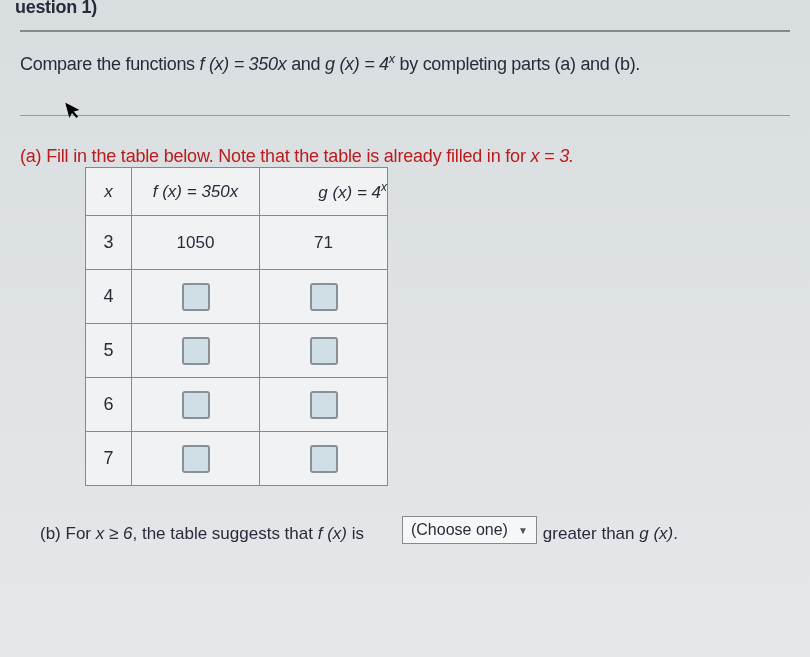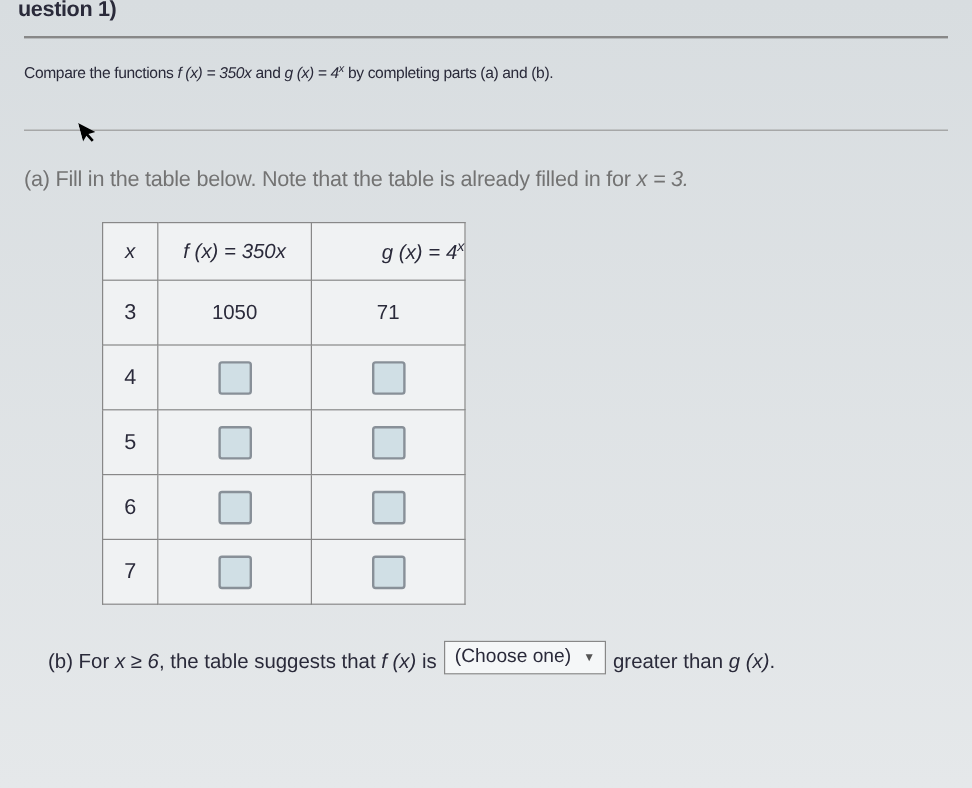--- a/index.html
+++ b/index.html
@@ -25,21 +25,21 @@
       letter-spacing: -0.3px;
     }
     .divider {
       border-top: 2px solid #888;
       margin: 4px 0 20px 0;
     }
     .content {
       padding: 0 20px;
     }
     .prompt {
-      font-size: 13px;
+      font-size: 18px;
       color: #2a2a3a;
       margin-bottom: 40px;
       letter-spacing: -0.3px;
     }
     .prompt .math {
       font-style: italic;
     }
     .cursor {
       position: absolute;
       top: 100px;
@@ -47,22 +47,21 @@
       font-size: 18px;
       color: #000;
       transform: rotate(-15deg);
     }
     .divider2 {
       border-top: 1px solid #999;
       margin: 0 0 30px 0;
     }
     .part-a {
       font-size: 18px;
-      color: #737373;
-      margin-bottom: 25px;
+      color: #b91c1c;
       letter-spacing: -0.2px;
     }
     .table-wrap {
       margin-left: 65px;
       margin-bottom: 30px;
     }
     table {
       border-collapse: collapse;
       background: #f0f2f3;
     }
@@ -103,20 +102,21 @@
     }
     .dropdown {
       display: inline-flex;
       align-items: center;
       border: 1px solid #888;
       background: #f5f7f8;
       padding: 4px 8px;
       font-size: 16px;
       color: #2a2a3a;
       gap: 10px;
+      margin-left: 32px;
     }
     .dropdown-arrow {
       font-size: 10px;
       color: #555;
     }
     sup { font-size: 0.7em; }
   </style>
 </head>
 <body>
 

